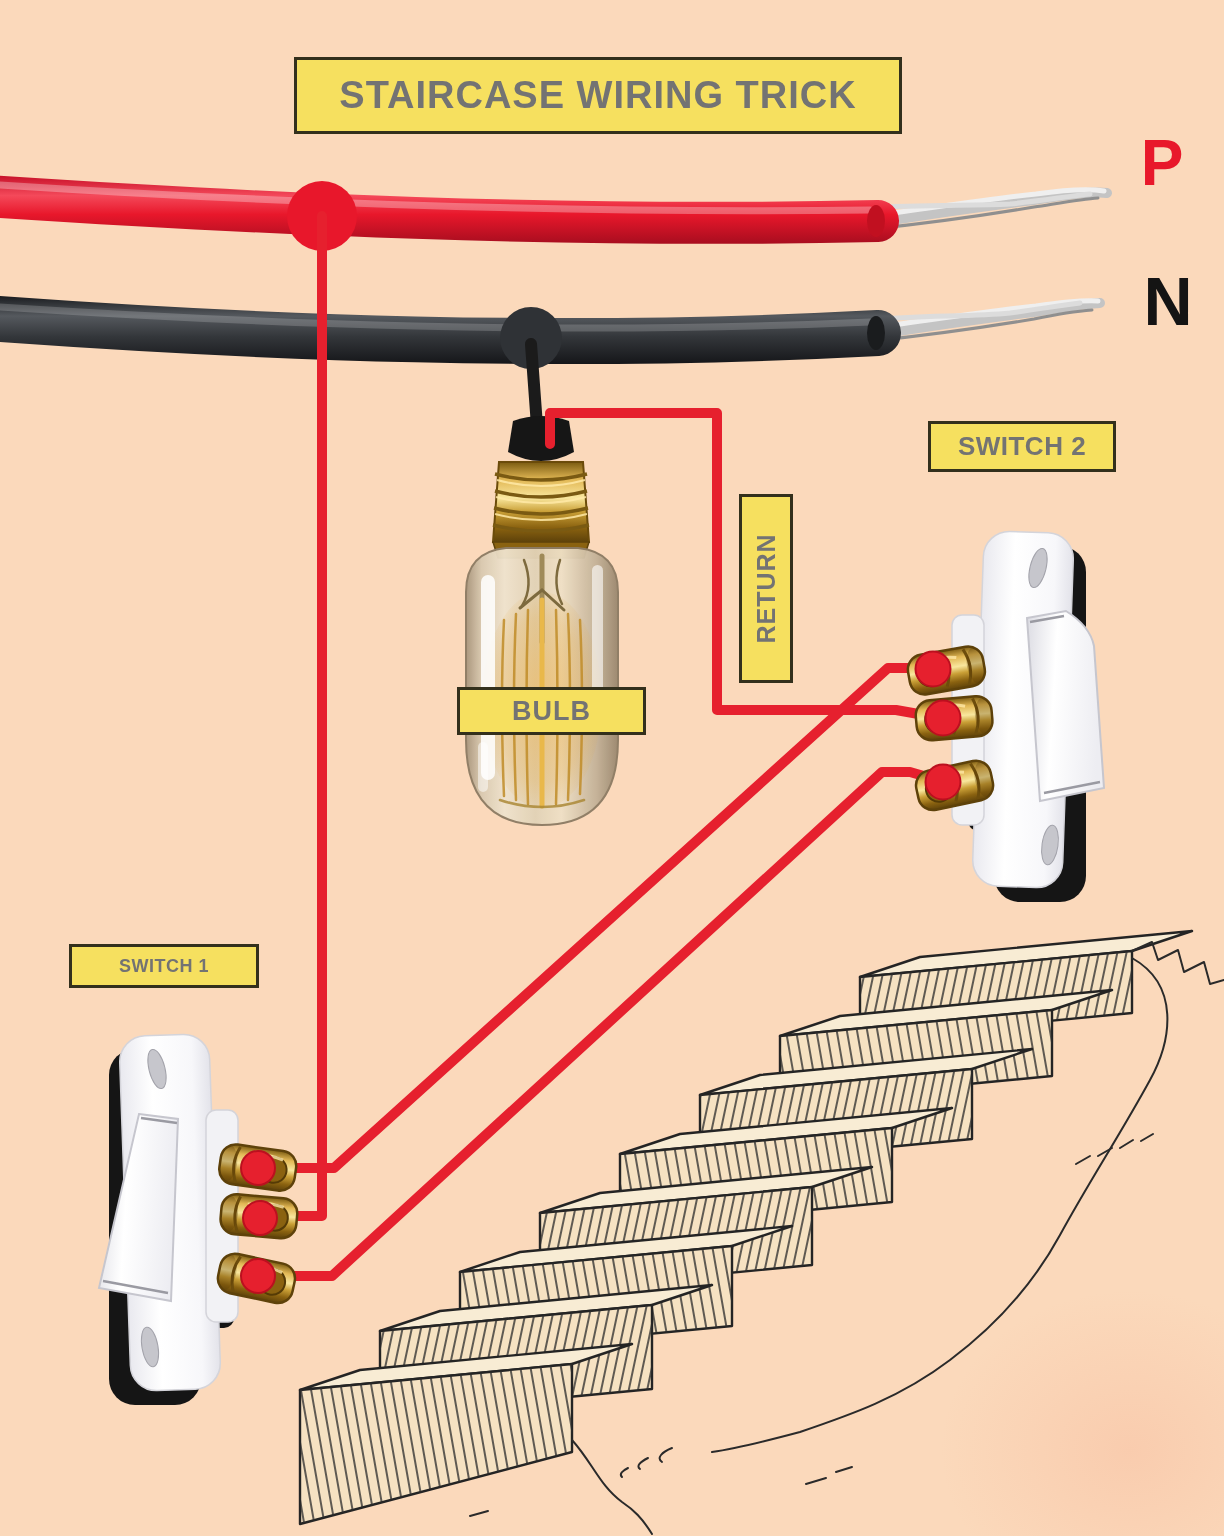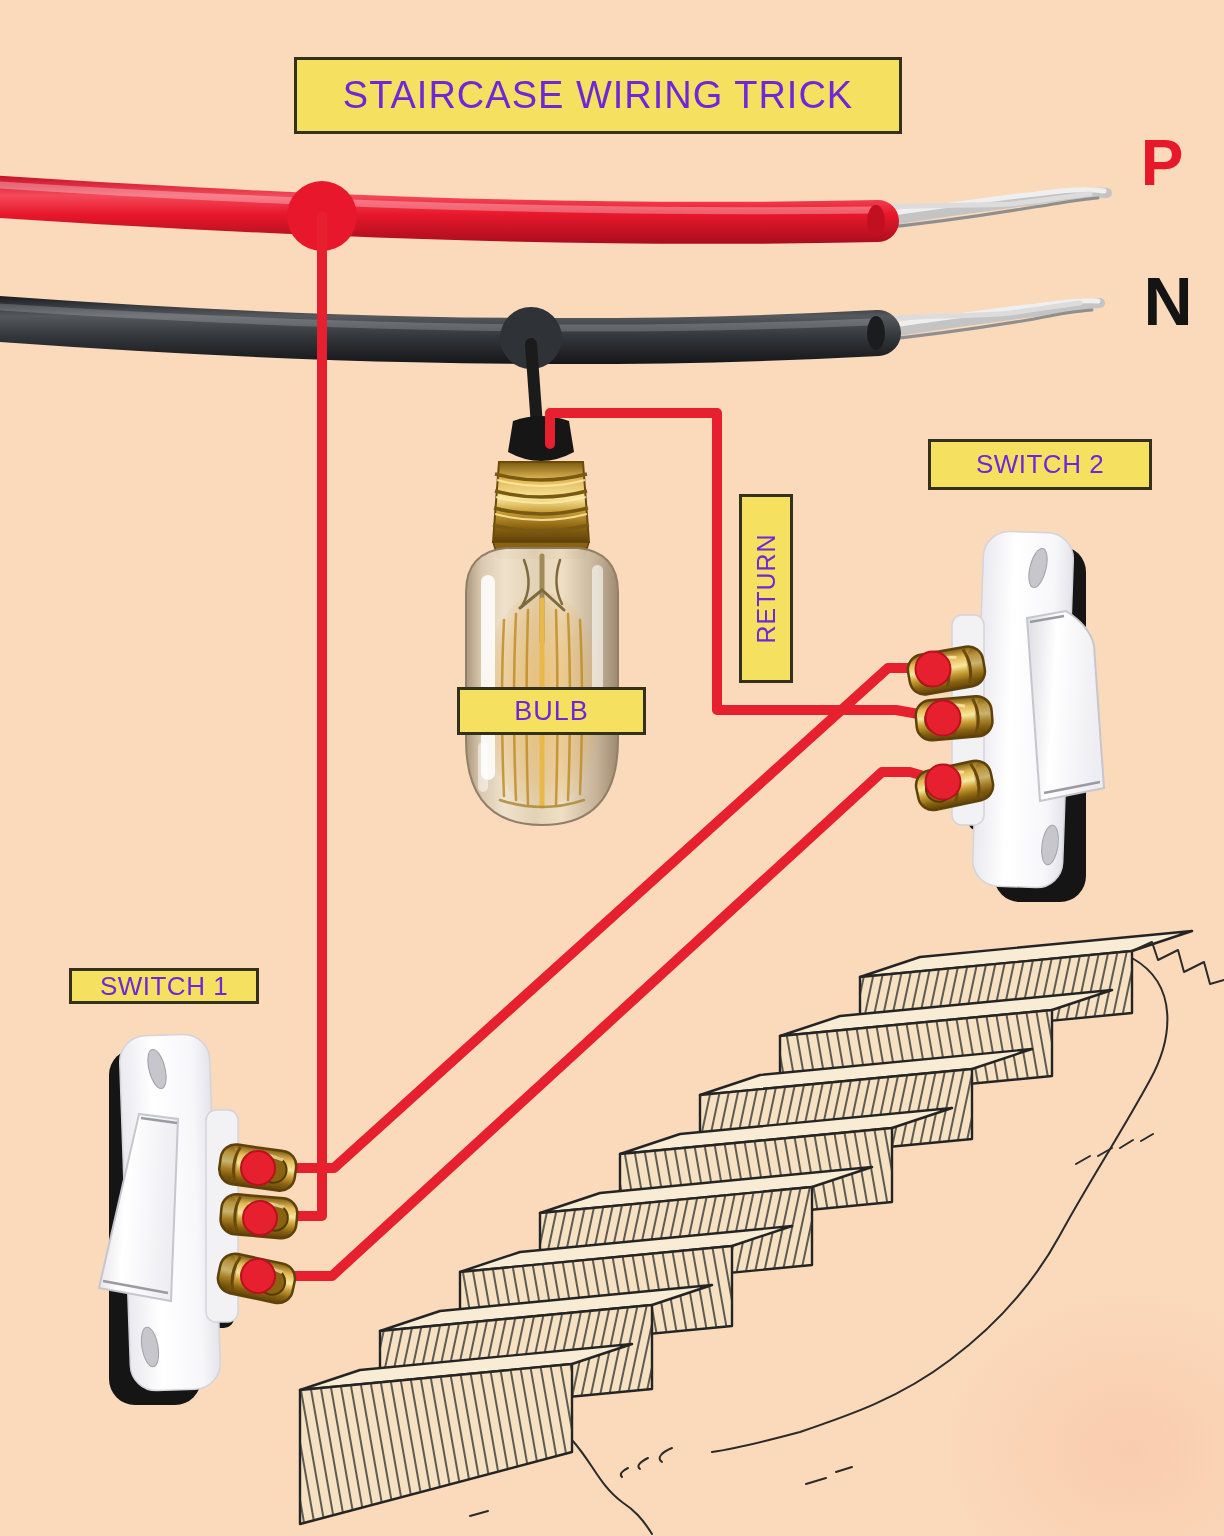--- a/index.html
+++ b/index.html
@@ -3,26 +3,26 @@
 <meta charset="utf-8">
 <style>
   html,body{margin:0;padding:0;background:#fbd9bb;}
   .stage{
     position:relative;width:1224px;height:1536px;overflow:hidden;
     background:#fbd9bb;font-family:"Liberation Sans",sans-serif;
   }
   .stage svg{position:absolute;left:0;top:0;}
   .lbl{
     position:absolute;display:flex;align-items:center;justify-content:center;
-    background:#f6e05f;border:3px solid #33301c;color:#6d28d9;font-weight:400;
+    background:#f6e05f;border:3px solid #33301c;color:#737373;font-weight:700;
     box-sizing:border-box;white-space:nowrap;z-index:5;text-align:center;
   }
   .lbl-title{left:294px;top:57px;width:608px;height:77px;font-size:38px;letter-spacing:1px;}
-  .lbl-switch2{left:928px;top:439px;width:224px;height:51px;font-size:26px;letter-spacing:.5px;}
-  .lbl-switch1{left:69px;top:968px;width:190px;height:36px;font-size:26px;letter-spacing:.5px;}
+  .lbl-switch2{left:928px;top:421px;width:188px;height:51px;font-size:26px;letter-spacing:.5px;}
+  .lbl-switch1{left:69px;top:944px;width:190px;height:44px;font-size:18px;letter-spacing:.5px;}
   .lbl-bulb{left:457px;top:687px;width:189px;height:48px;font-size:27px;letter-spacing:1px;}
   .lbl-return{left:739px;top:494px;width:54px;height:189px;font-size:25px;}
   .lbl-return span{transform:rotate(-90deg);letter-spacing:1px;}
   .freeletter{
     position:absolute;display:flex;align-items:center;justify-content:center;
     font-weight:800;z-index:5;
   }
   .letter-p{left:1126px;top:124px;width:72px;height:78px;font-size:64px;color:#e8182b;}
   .letter-n{left:1128px;top:258px;width:80px;height:86px;font-size:68px;color:#141414;}
 </style>

